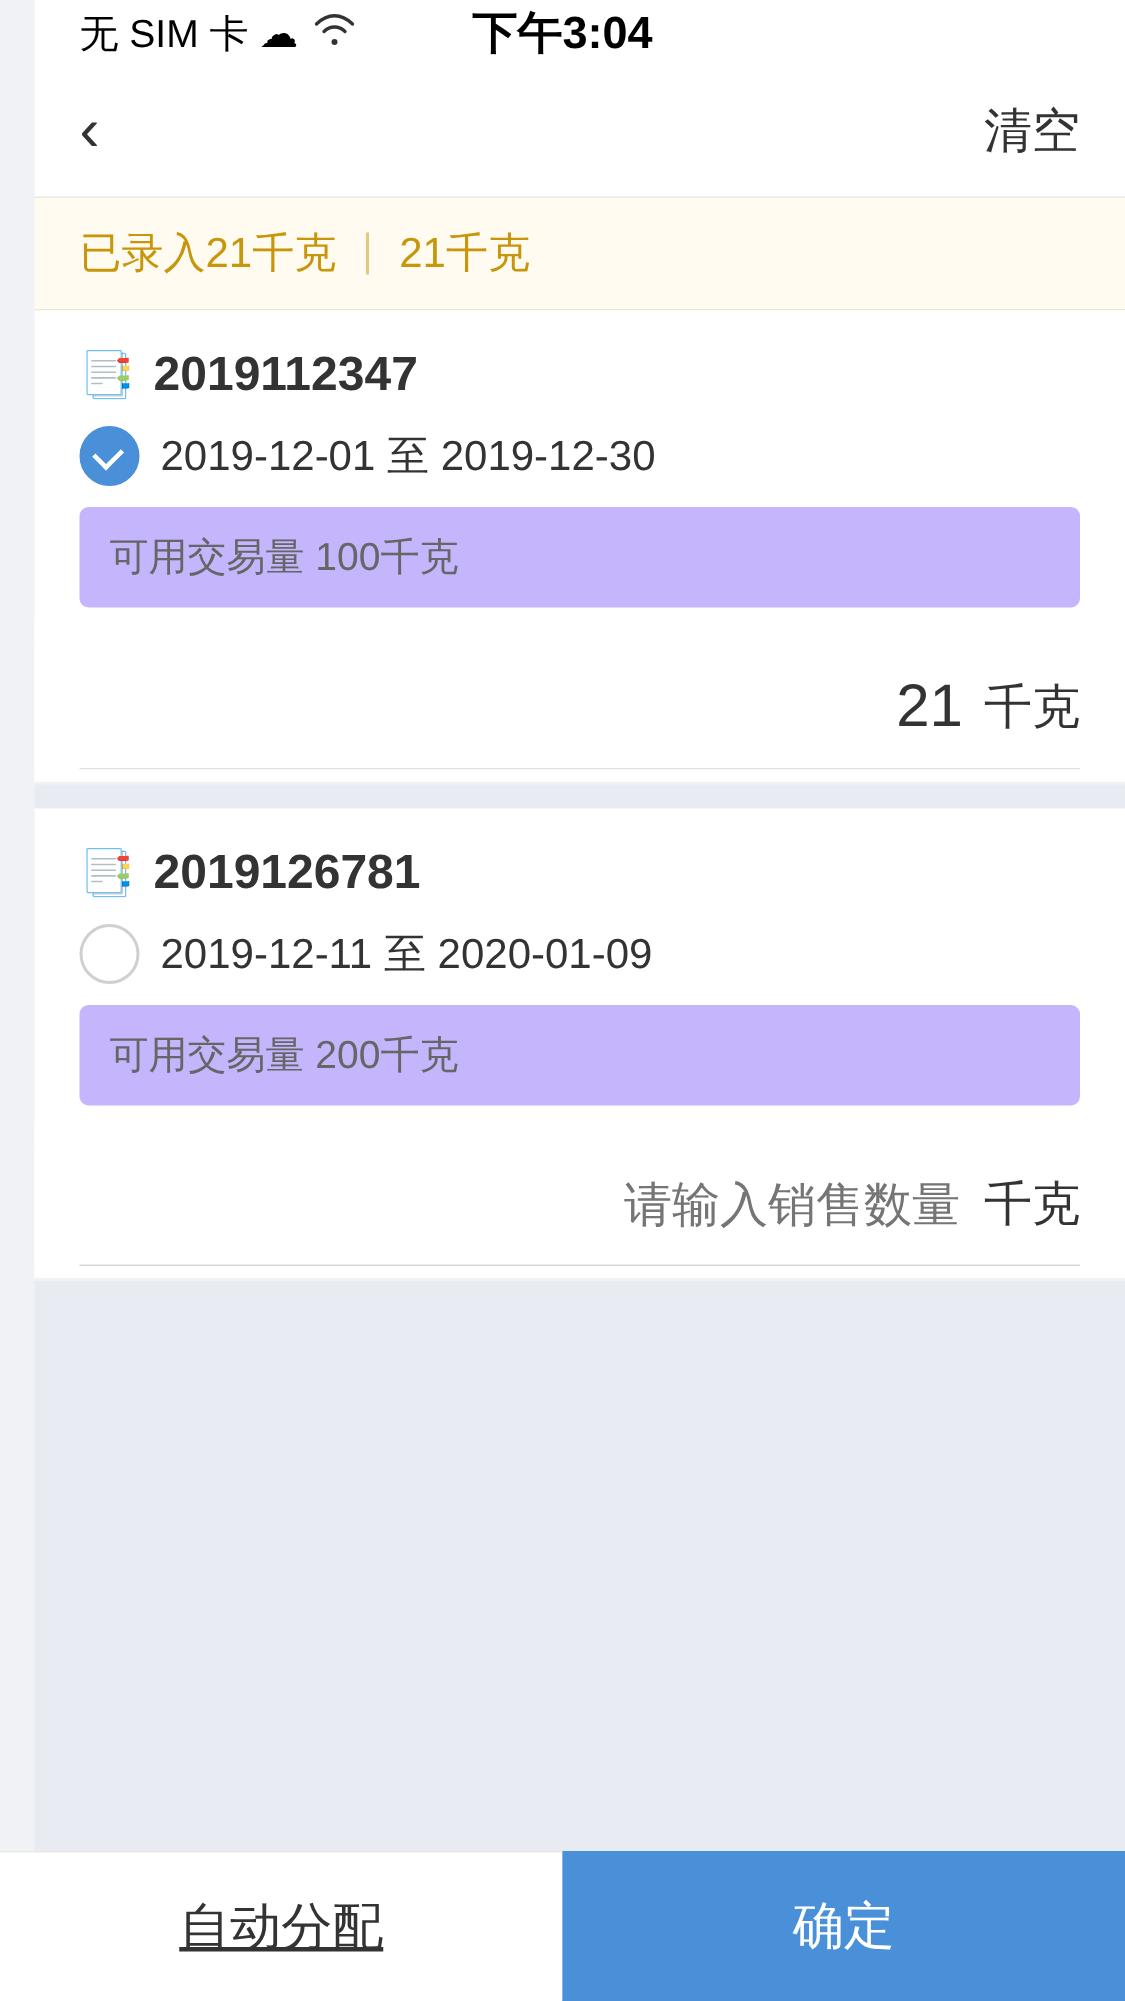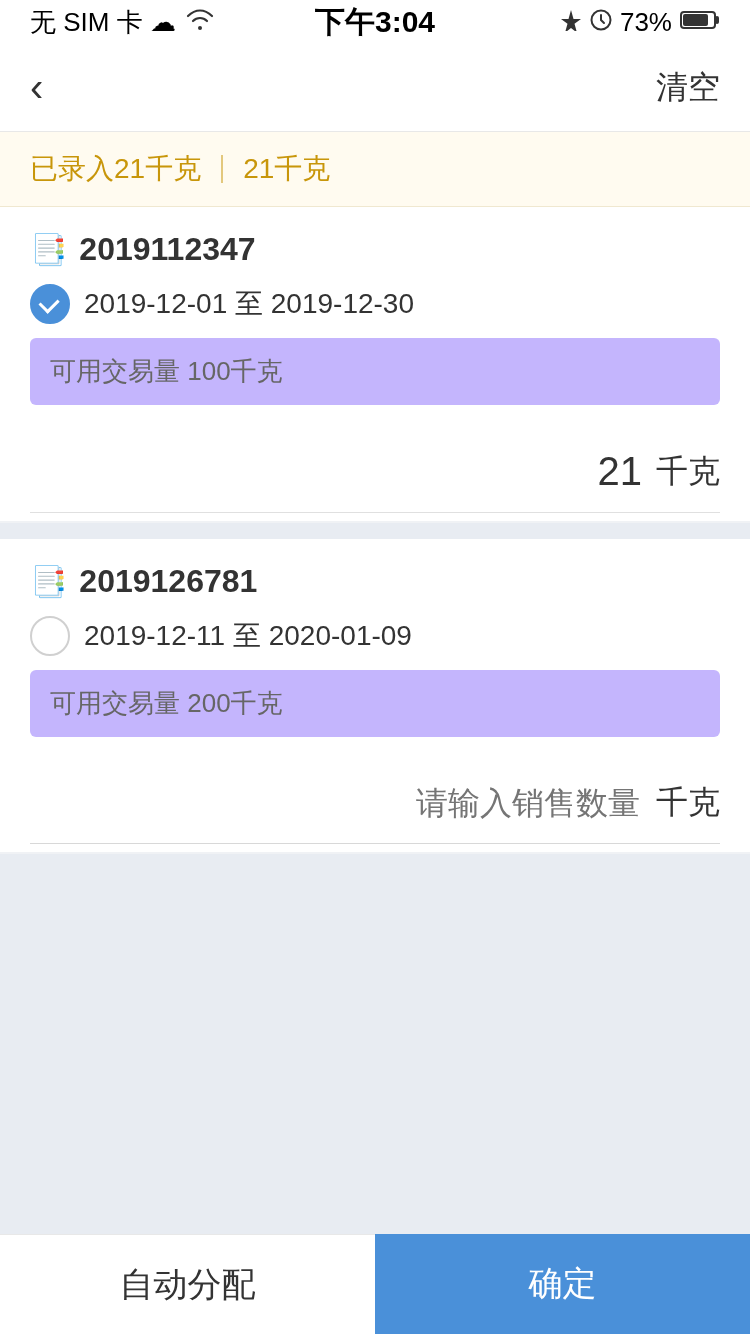--- a/index.html
+++ b/index.html
@@ -220,77 +220,58 @@
       flex: 1;
       background: #fff;
       border: none;
       font-size: 34px;
       color: #333;
       cursor: pointer;
       display: flex;
       align-items: center;
       justify-content: center;
       border-top: 1px solid #e8e8e8;
+      text-decoration: underline;
     }
     .btn-confirm {
       flex: 1;
       background: #4a90d9;
       border: none;
       font-size: 34px;
       color: #fff;
       cursor: pointer;
       display: flex;
       align-items: center;
       justify-content: center;
     }
 
     .page-wrapper {
       display: flex;
       flex-direction: column;
       min-height: 1334px;
+      margin-left: 23px;
     }
   </style>
 </head>
 <body>
 
 <div class="page-wrapper">
 
   <div class="status-bar">
     <div class="status-bar-left">
       <span>无 SIM 卡 ☁</span>
       <span>
         <svg width="28" height="22" viewBox="0 0 28 22" fill="none">
           <path d="M14 17a2 2 0 1 1 0 4 2 2 0 0 1 0-4z" fill="#333"></path>
           <path d="M7 12c1.9-1.9 4.5-3 7-3s5.1 1.1 7 3" stroke="#333" stroke-width="2.2" fill="none" stroke-linecap="round"></path>
           <path d="M2 7C5.7 3.4 9.6 1.5 14 1.5s8.3 1.9 12 5.5" stroke="#333" stroke-width="2.2" fill="none" stroke-linecap="round"></path>
         </svg>
       </span>
     </div>
     <div class="status-bar-center">下午3:04</div>
-    <div class="status-bar-right">
-      <span>
-        <svg width="22" height="22" viewBox="0 0 22 22" fill="none">
-          <path d="M11 1l2.5 9H21l-6.5 4.7 2.5 9L11 19l-6 4.7 2.5-9L1 10h7.5z" fill="#333"></path>
-        </svg>
-      </span>
-      <span>
-        <svg width="22" height="22" viewBox="0 0 22 22">
-          <circle cx="11" cy="11" r="9.5" stroke="#333" stroke-width="2" fill="none"></circle>
-          <path d="M11 6v5l3 3" stroke="#333" stroke-width="2" stroke-linecap="round" fill="none"></path>
-        </svg>
-      </span>
-      <span>73%</span>
-      <span>
-        <svg width="40" height="22" viewBox="0 0 40 22">
-          <rect x="1" y="3" width="34" height="16" rx="3" stroke="#333" stroke-width="2" fill="none"></rect>
-          <rect x="35" y="7" width="4" height="8" rx="2" fill="#333"></rect>
-          <rect x="3" y="5" width="25" height="12" rx="2" fill="#333"></rect>
-        </svg>
-      </span>
-    </div>
   </div>
 
   <div class="nav-bar">
     <span class="nav-back">‹</span>
     <span class="nav-clear">清空</span>
   </div>
 
   <div class="info-banner">
     <span class="info-banner-text">已录入21千克</span>
     <div class="info-banner-divider"></div>

